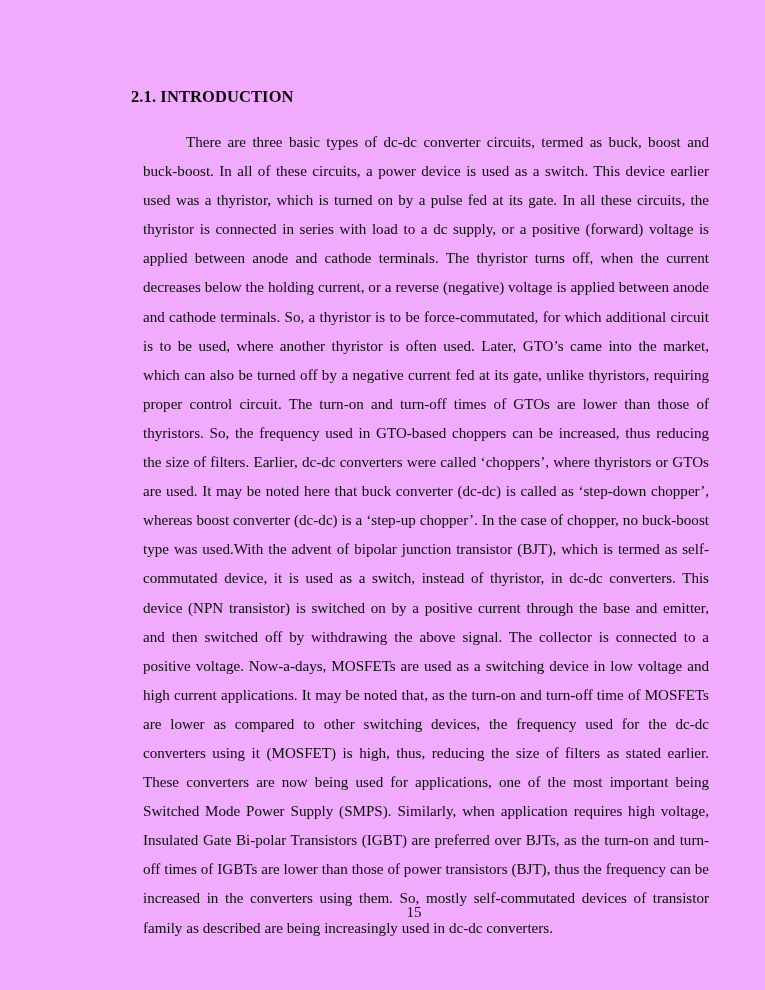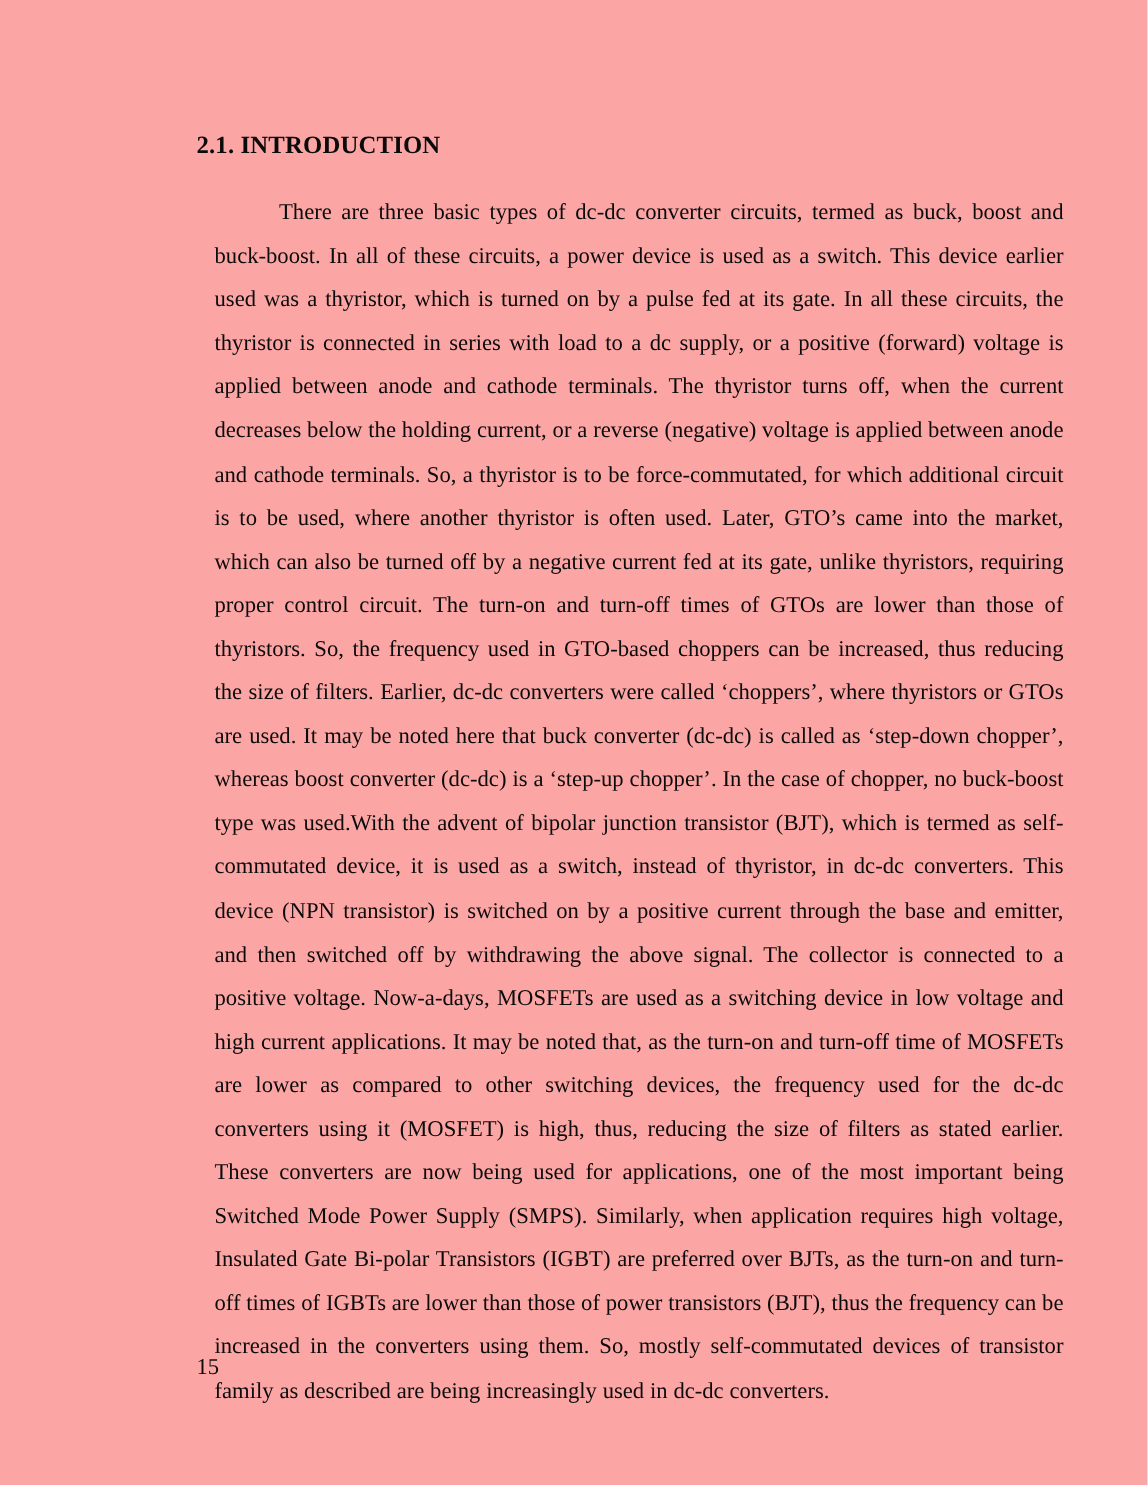--- a/index.html
+++ b/index.html
@@ -6,21 +6,21 @@
   html, body {
     margin: 0;
     padding: 0;
     background: #ffffff;
   }
 
   .page {
     position: relative;
     width: 765px;
     height: 990px;
-    background: #fca5a5;
+    background: #f0abfc;
     overflow: hidden;
     font-family: "Liberation Serif", "DejaVu Serif", serif;
     color: #0b0b0b;
     box-sizing: border-box;
   }
 
   
   .content {
     position: absolute;
     left: 131px;
@@ -60,21 +60,21 @@
   }
 
   .page-number {
     position: absolute;
     left: 0;
     top: 905px;
     width: 566px;
     margin: 0;
     font-size: 15.1px;
     line-height: 1;
-    text-align: left;
+    text-align: center;
   }
 </style>
 </head>
 <body>
 
 <div class="page">
   <div class="content">
 
     <h2 class="section-heading">2.1. INTRODUCTION</h2>
 

